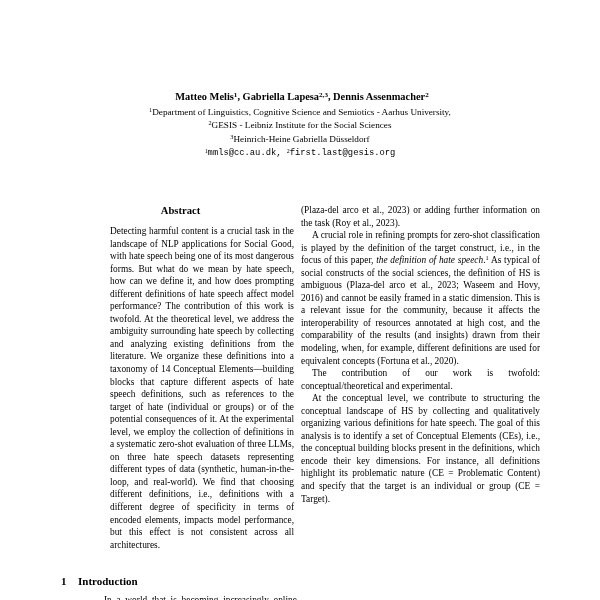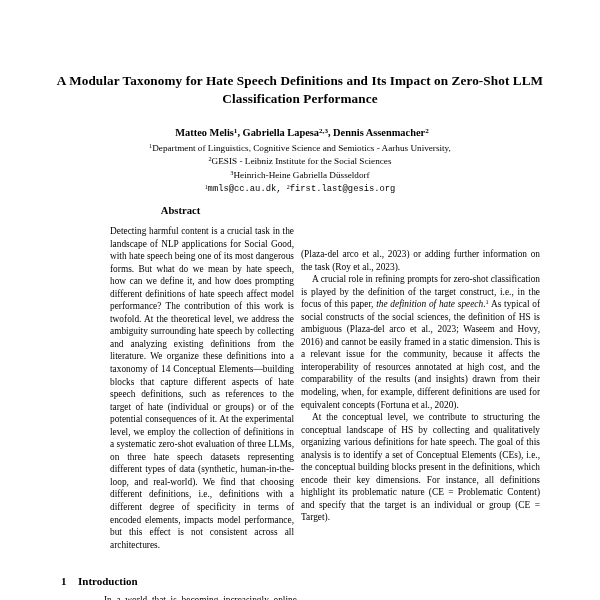--- a/index.html
+++ b/index.html
@@ -107,31 +107,30 @@
   .section-heading {
     font-size: 11px;
     font-weight: bold;
     line-height: 14px;
     margin: 23px 0 6px 0;
   }
   .section-heading .num {
     display: inline-block;
     min-width: 17px;
   }
-  .col-right p.body.lead { text-indent: 0; margin-top: 44px; }
+  .col-right p.body.lead { text-indent: 0; }
   .ital { font-style: italic; }
 </style>
 </head>
 <body>
 
 <div class="page">
 
   <div class="titleblock">
 
-    <div class="paper-title">A Modular Taxonomy for Hate Speech Definitions and Its Impact on Zero-Shot LLM Classification Performance</div>
 
     <div class="authors">
       <span>Matteo Melis</span><sup>1</sup><span>, </span><span>Gabriella Lapesa</span><sup>2,3</sup><span>, </span><span>Dennis Assenmacher</span><sup>2</sup>
     </div>
 
     <div class="affil first">
       <sup>1</sup><span>Department of Linguistics, Cognitive Science and Semiotics - Aarhus University,</span>
     </div>
     <div class="affil">
       <sup>2</sup><span>GESIS - Leibniz Institute for the Social Sciences</span>
@@ -160,19 +159,20 @@
       </div>
 
       <p class="body abs">In a world that is becoming increasingly online-based, detecting harmful content, specifically Hate</p>
     </div>
 
     <div class="col col-right">
       <p class="body lead">(Plaza-del arco et al., 2023) or adding further information on the task (Roy et al., 2023).</p>
 
       <p class="body"><span>A crucial role in refining prompts for zero-shot classification is played by the definition of the target construct, i.e., in the focus of this paper, </span><span class="ital">the definition of hate speech</span><span>.</span><sup>1</sup><span> As typical of social constructs of the social sciences, the definition of HS is ambiguous (Plaza-del arco et al., 2023; Waseem and Hovy, 2016) and cannot be easily framed in a static dimension. This is a relevant issue for the community, because it affects the interoperability of resources annotated at high cost, and the comparability of the results (and insights) drawn from their modeling, when, for example, different definitions are used for equivalent concepts (Fortuna et al., 2020).</span></p>
 
+      <p class="body">The contribution of our work is twofold: conceptual/theoretical and experimental.</p>
 
       <p class="body">At the conceptual level, we contribute to structuring the conceptual landscape of HS by collecting and qualitatively organizing various definitions for hate speech. The goal of this analysis is to identify a set of Conceptual Elements (CEs), i.e., the conceptual building blocks present in the definitions, which encode their key dimensions. For instance, all definitions highlight its problematic nature (CE = Problematic Content) and specify that the target is an individual or group (CE = Target).</p>
     </div>
 
   </div>
 
 </div>
 
 </body></html>

